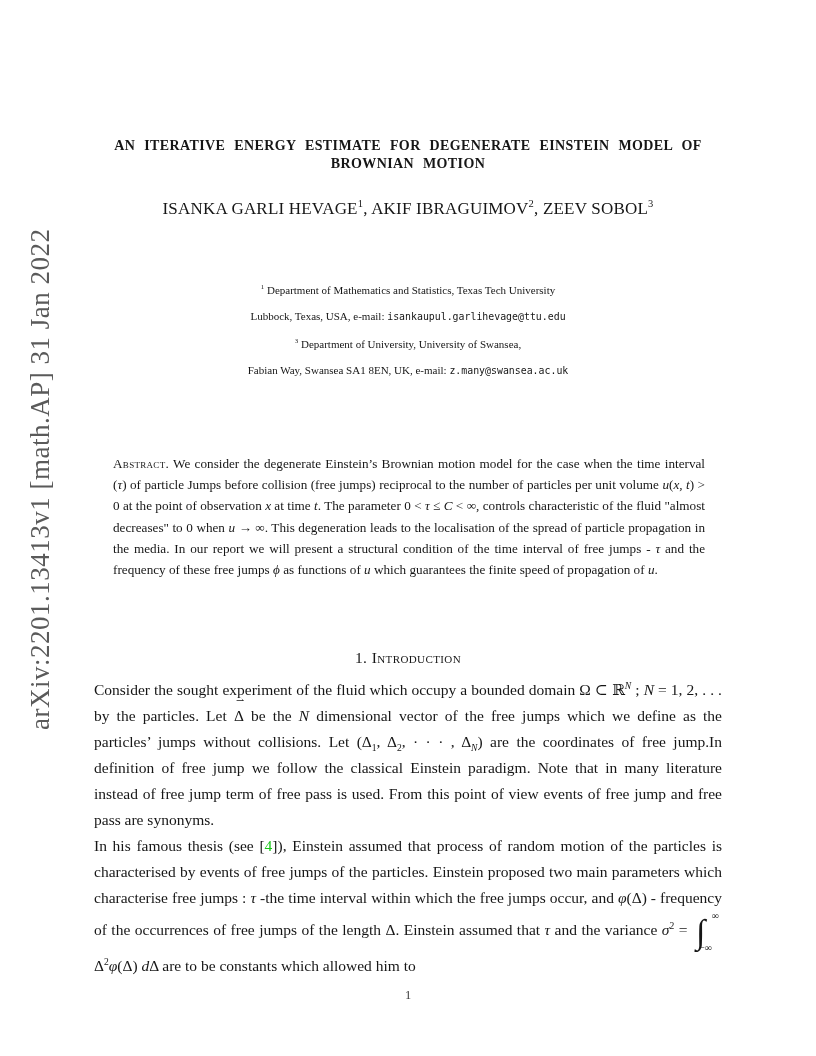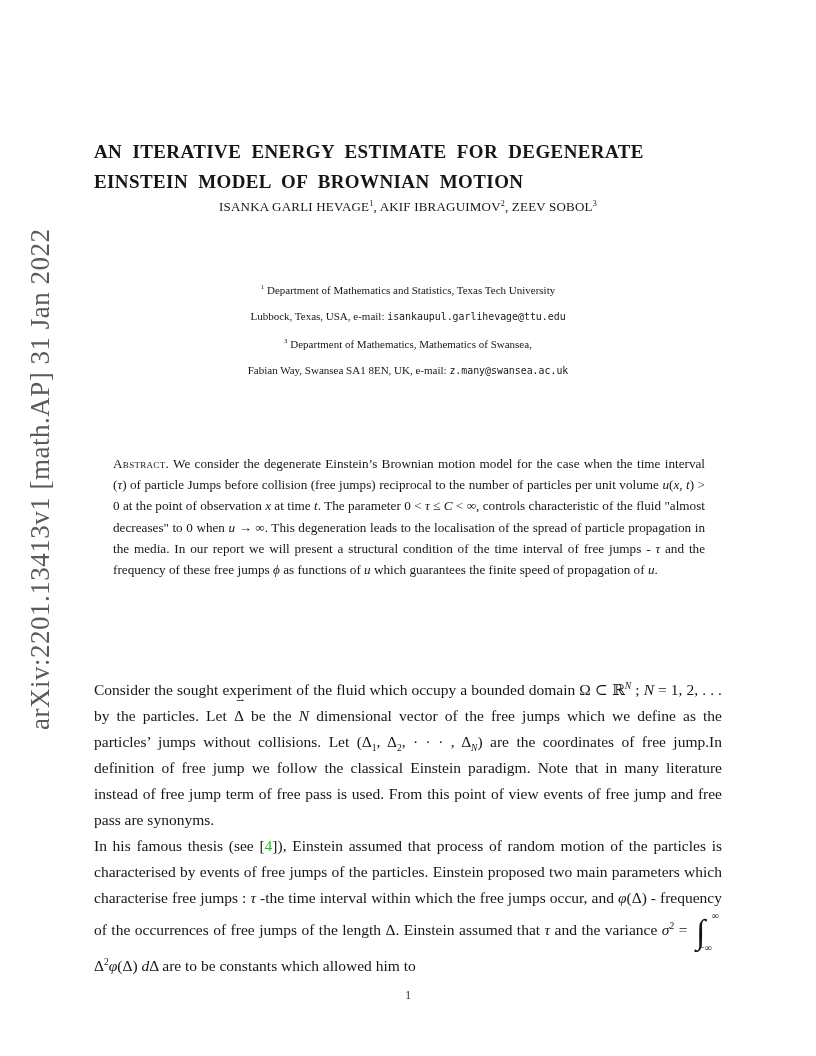--- a/index.html
+++ b/index.html
@@ -8,27 +8,27 @@
     background:#ffffff; overflow:hidden;
     font-family:"Liberation Serif","DejaVu Serif",serif; color:#161616;
   }
   .watermark{
     position:absolute; left:-210px; top:462px; width:500px; height:36px;
     line-height:36px; text-align:center; transform:rotate(-90deg);
     font-size:27px; letter-spacing:0.5px; color:var(--wm,#5a5a5a);
     white-space:nowrap;
   }
   .title{
-    position:absolute; left:94px; top:137px; width:628px; 
-    font-weight:bold; font-size:19px; line-height:30px;
+    position:absolute; left:94px; top:137px; width:628px; text-align:center;
+    font-weight:bold; font-size:14px; line-height:18px;
     letter-spacing:0.4px; word-spacing:5px;
   }
   .authors{
     position:absolute; left:94px; top:199px; width:628px; text-align:center;
-    font-size:13px; letter-spacing:0.2px;
+    font-size:17px; letter-spacing:0.2px;
   }
   .affiliations{
     position:absolute; left:94px; top:277px; width:628px; text-align:center;
     font-size:11px; line-height:26.3px;
   }
   .abstract{
     position:absolute; left:113px; top:453px; width:592px;
     font-size:13.2px; line-height:21.2px; text-align:justify;
   }
   .abstract-label{ font-variant:small-caps; letter-spacing:0.3px; }
@@ -72,27 +72,28 @@
   <div class="authors"><span>ISANKA GARLI HEVAGE</span><span class="seg-sup">1</span><span>, AKIF IBRAGUIMOV</span><span class="seg-sup">2</span><span>, ZEEV SOBOL</span><span class="seg-sup">3</span></div>
 
   <div class="affiliations">
     <div>
       <div class="aff-line"><span class="seg-sup">1</span><span> Department of Mathematics and Statistics, Texas Tech University</span></div>
       <div class="aff-line"><span>Lubbock, Texas, USA, e-mail: </span><span class="seg-m">isankaupul.garlihevage@ttu.edu</span></div>
     </div>
     <div>
     </div>
     <div>
-      <div class="aff-line"><span class="seg-sup">3</span><span> Department of Mathematics, Mathematics of Swansea,</span></div>
+      <div class="aff-line"><span class="seg-sup">3</span><span> Department of University, University of Swansea,</span></div>
       <div class="aff-line"><span>Fabian Way, Swansea SA1 8EN, UK, e-mail: </span><span class="seg-m">z.many@swansea.ac.uk</span></div>
     </div>
   </div>
 
   <div class="abstract"><span class="abstract-label">Abstract.</span><span><span> We consider the degenerate Einstein’s Brownian motion model for the case when the time interval (</span><span class="seg-i">τ</span><span>) of particle Jumps before collision (free jumps) reciprocal to the number of particles per unit volume </span><span class="seg-i">u</span><span>(</span><span class="seg-i">x, t</span><span>) &gt; 0 at the point of observation </span><span class="seg-i">x</span><span> at time </span><span class="seg-i">t</span><span>. The parameter 0 &lt; </span><span class="seg-i">τ</span><span> ≤ </span><span class="seg-i">C</span><span> &lt; ∞, controls characteristic of the fluid "almost decreases" to 0 when </span><span class="seg-i">u</span><span> → ∞. This degeneration leads to the localisation of the spread of particle propagation in the media. In our report we will present a structural condition of the time interval of free jumps - </span><span class="seg-i">τ</span><span> and the frequency of these free jumps </span><span class="seg-i">ϕ</span><span> as functions of </span><span class="seg-i">u</span><span> which guarantees the finite speed of propagation of </span><span class="seg-i">u</span><span>.</span></span></div>
 
+  <div class="section-heading">1. Introduction</div>
 
   <div class="intro">
     <p><span>Consider the sought experiment of the fluid which occupy a bounded domain Ω ⊂ ℝ</span><span class="seg-isup">N</span><span> ; </span><span class="seg-i">N</span><span> = 1, 2, . . . by the particles. Let </span><span class="vec"><span class="vec-arrow">⇀</span><span>Δ</span></span><span> be the </span><span class="seg-i">N</span><span> dimensional vector of the free jumps which we define as the particles’ jumps without collisions. Let (Δ</span><span class="seg-sub">1</span><span>, Δ</span><span class="seg-sub">2</span><span>, · · · , Δ</span><span class="seg-isub">N</span><span>) are the coordinates of free jump.In definition of free jump we follow the classical Einstein paradigm. Note that in many literature instead of free jump term of free pass is used. From this point of view events of free jump and free pass are synonyms.</span></p>
     <p><span>In his famous thesis (see [</span><span class="seg-g">4</span><span>]), Einstein assumed that process of random motion of the particles is characterised by events of free jumps of the particles. Einstein proposed two main parameters which characterise free jumps : </span><span class="seg-i">τ</span><span> -the time interval within which the free jumps occur, and </span><span class="seg-i">φ</span><span>(Δ) - frequency of the occurrences of free jumps of the length Δ. Einstein assumed that </span><span class="seg-i">τ</span><span> and the variance </span><span class="seg-i">σ</span><span class="seg-sup">2</span><span> = </span><span class="bigint">
           <span class="int-glyph">∫</span>
           <span class="int-lims">
             <span class="int-up">∞</span>
             <span class="int-lo">−∞</span>
           </span>
         </span><span>Δ</span><span class="seg-sup">2</span><span class="seg-i">φ</span><span>(Δ) </span><span class="seg-i">d</span><span>Δ are to be constants which allowed him to</span></p>

